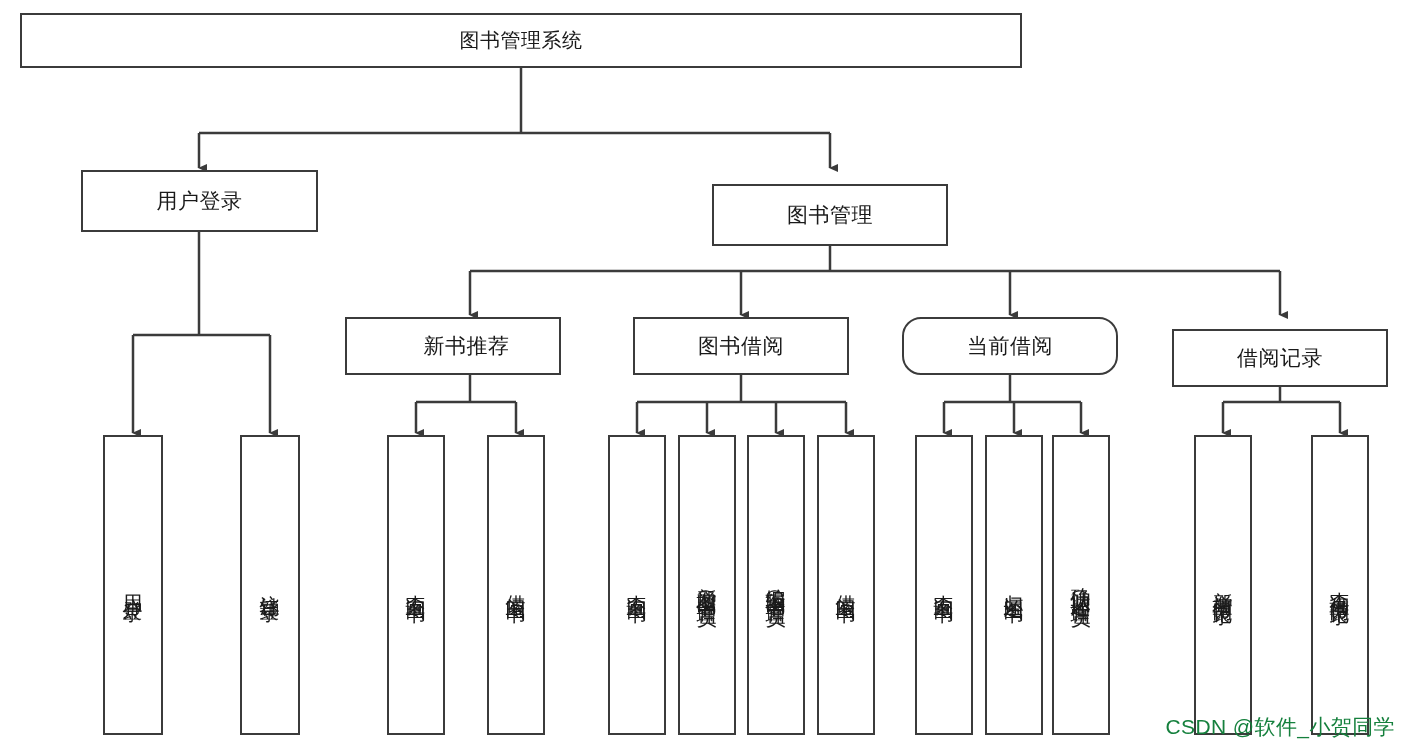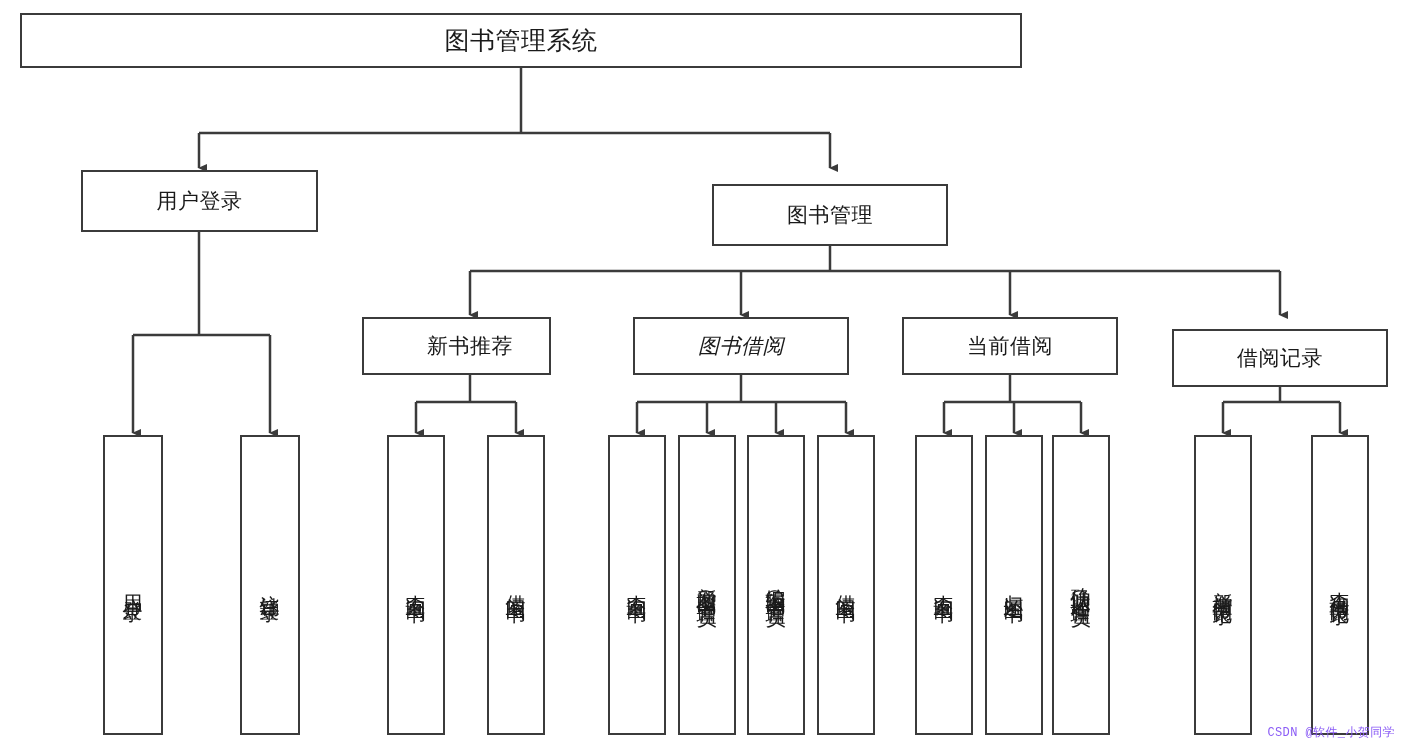--- a/index.html
+++ b/index.html
@@ -42,32 +42,31 @@
     white-space: nowrap;
     text-align: center;
   }
   .node-box.vertical .node-label {
     writing-mode: vertical-rl;
     text-orientation: upright;
     font-size: 20px;
     line-height: 1.30;
     letter-spacing: 3px;
   }
-  .node-box.level-1 .node-label { font-size: 25px; }
+  .node-box.level-1 .node-label { font-size: 20px; }
   .node-box.level-2 .node-label { font-size: 21px; }
   .node-box.level-3 .node-label { font-size: 21px; }
   #watermark {
     position: absolute;
     right: 10px;
     bottom: 6px;
-    font-size: 12px;
-    color: #8b5cf6;
+    font-size: 21px;
+    color: #15803d;
     white-space: nowrap;
     letter-spacing: 0.4px;
-    font-family: Liberation Mono, monospace;
   }
 </style>
 </head>
 <body>
 
 <div id="diagram-canvas">
 
   <svg id="diagram-svg" viewBox="0 0 1405 747" xmlns="http://www.w3.org/2000/svg">
     <defs>
       <marker id="arrowhead" markerWidth="10" markerHeight="10" refX="4" refY="8" orient="auto" markerUnits="userSpaceOnUse">
@@ -114,27 +113,27 @@
   <div id="node-layer">
       <div class="node-box level-1" style="left: 20px; top: 13px; width: 1002px; height: 55px;">
         <span class="node-label">图书管理系统</span>
       </div>
       <div class="node-box level-2" style="left: 81px; top: 170px; width: 237px; height: 62px;">
         <span class="node-label">用户登录</span>
       </div>
       <div class="node-box level-2" style="left: 712px; top: 184px; width: 236px; height: 62px;">
         <span class="node-label">图书管理</span>
       </div>
-      <div class="node-box level-3" style="left: 362px; top: 317px; width: 189px; height: 58px; padding-left: 27px;">
+      <div class="node-box level-3" style="left: 345px; top: 317px; width: 216px; height: 58px; padding-left: 27px;">
         <span class="node-label">新书推荐</span>
       </div>
-      <div class="node-box level-3" style="left: 633px; top: 317px; width: 216px; height: 58px; font-style: italic;">
+      <div class="node-box level-3" style="left: 633px; top: 317px; width: 216px; height: 58px;">
         <span class="node-label">图书借阅</span>
       </div>
-      <div class="node-box level-3" style="left: 902px; top: 317px; width: 216px; height: 58px;">
+      <div class="node-box level-3" style="left: 902px; top: 317px; width: 216px; height: 58px; border-radius: 19px;">
         <span class="node-label">当前借阅</span>
       </div>
       <div class="node-box level-3" style="left: 1172px; top: 317px; width: 216px; height: 58px; margin-top: 12px;">
         <span class="node-label">借阅记录</span>
       </div>
       <div class="node-box level-4 vertical" style="left: 103px; top: 435px; width: 60px; height: 300px;">
         <span class="node-label">用户登录</span>
       </div>
       <div class="node-box level-4 vertical" style="left: 240px; top: 435px; width: 60px; height: 300px;">
         <span class="node-label">注销登录</span>

